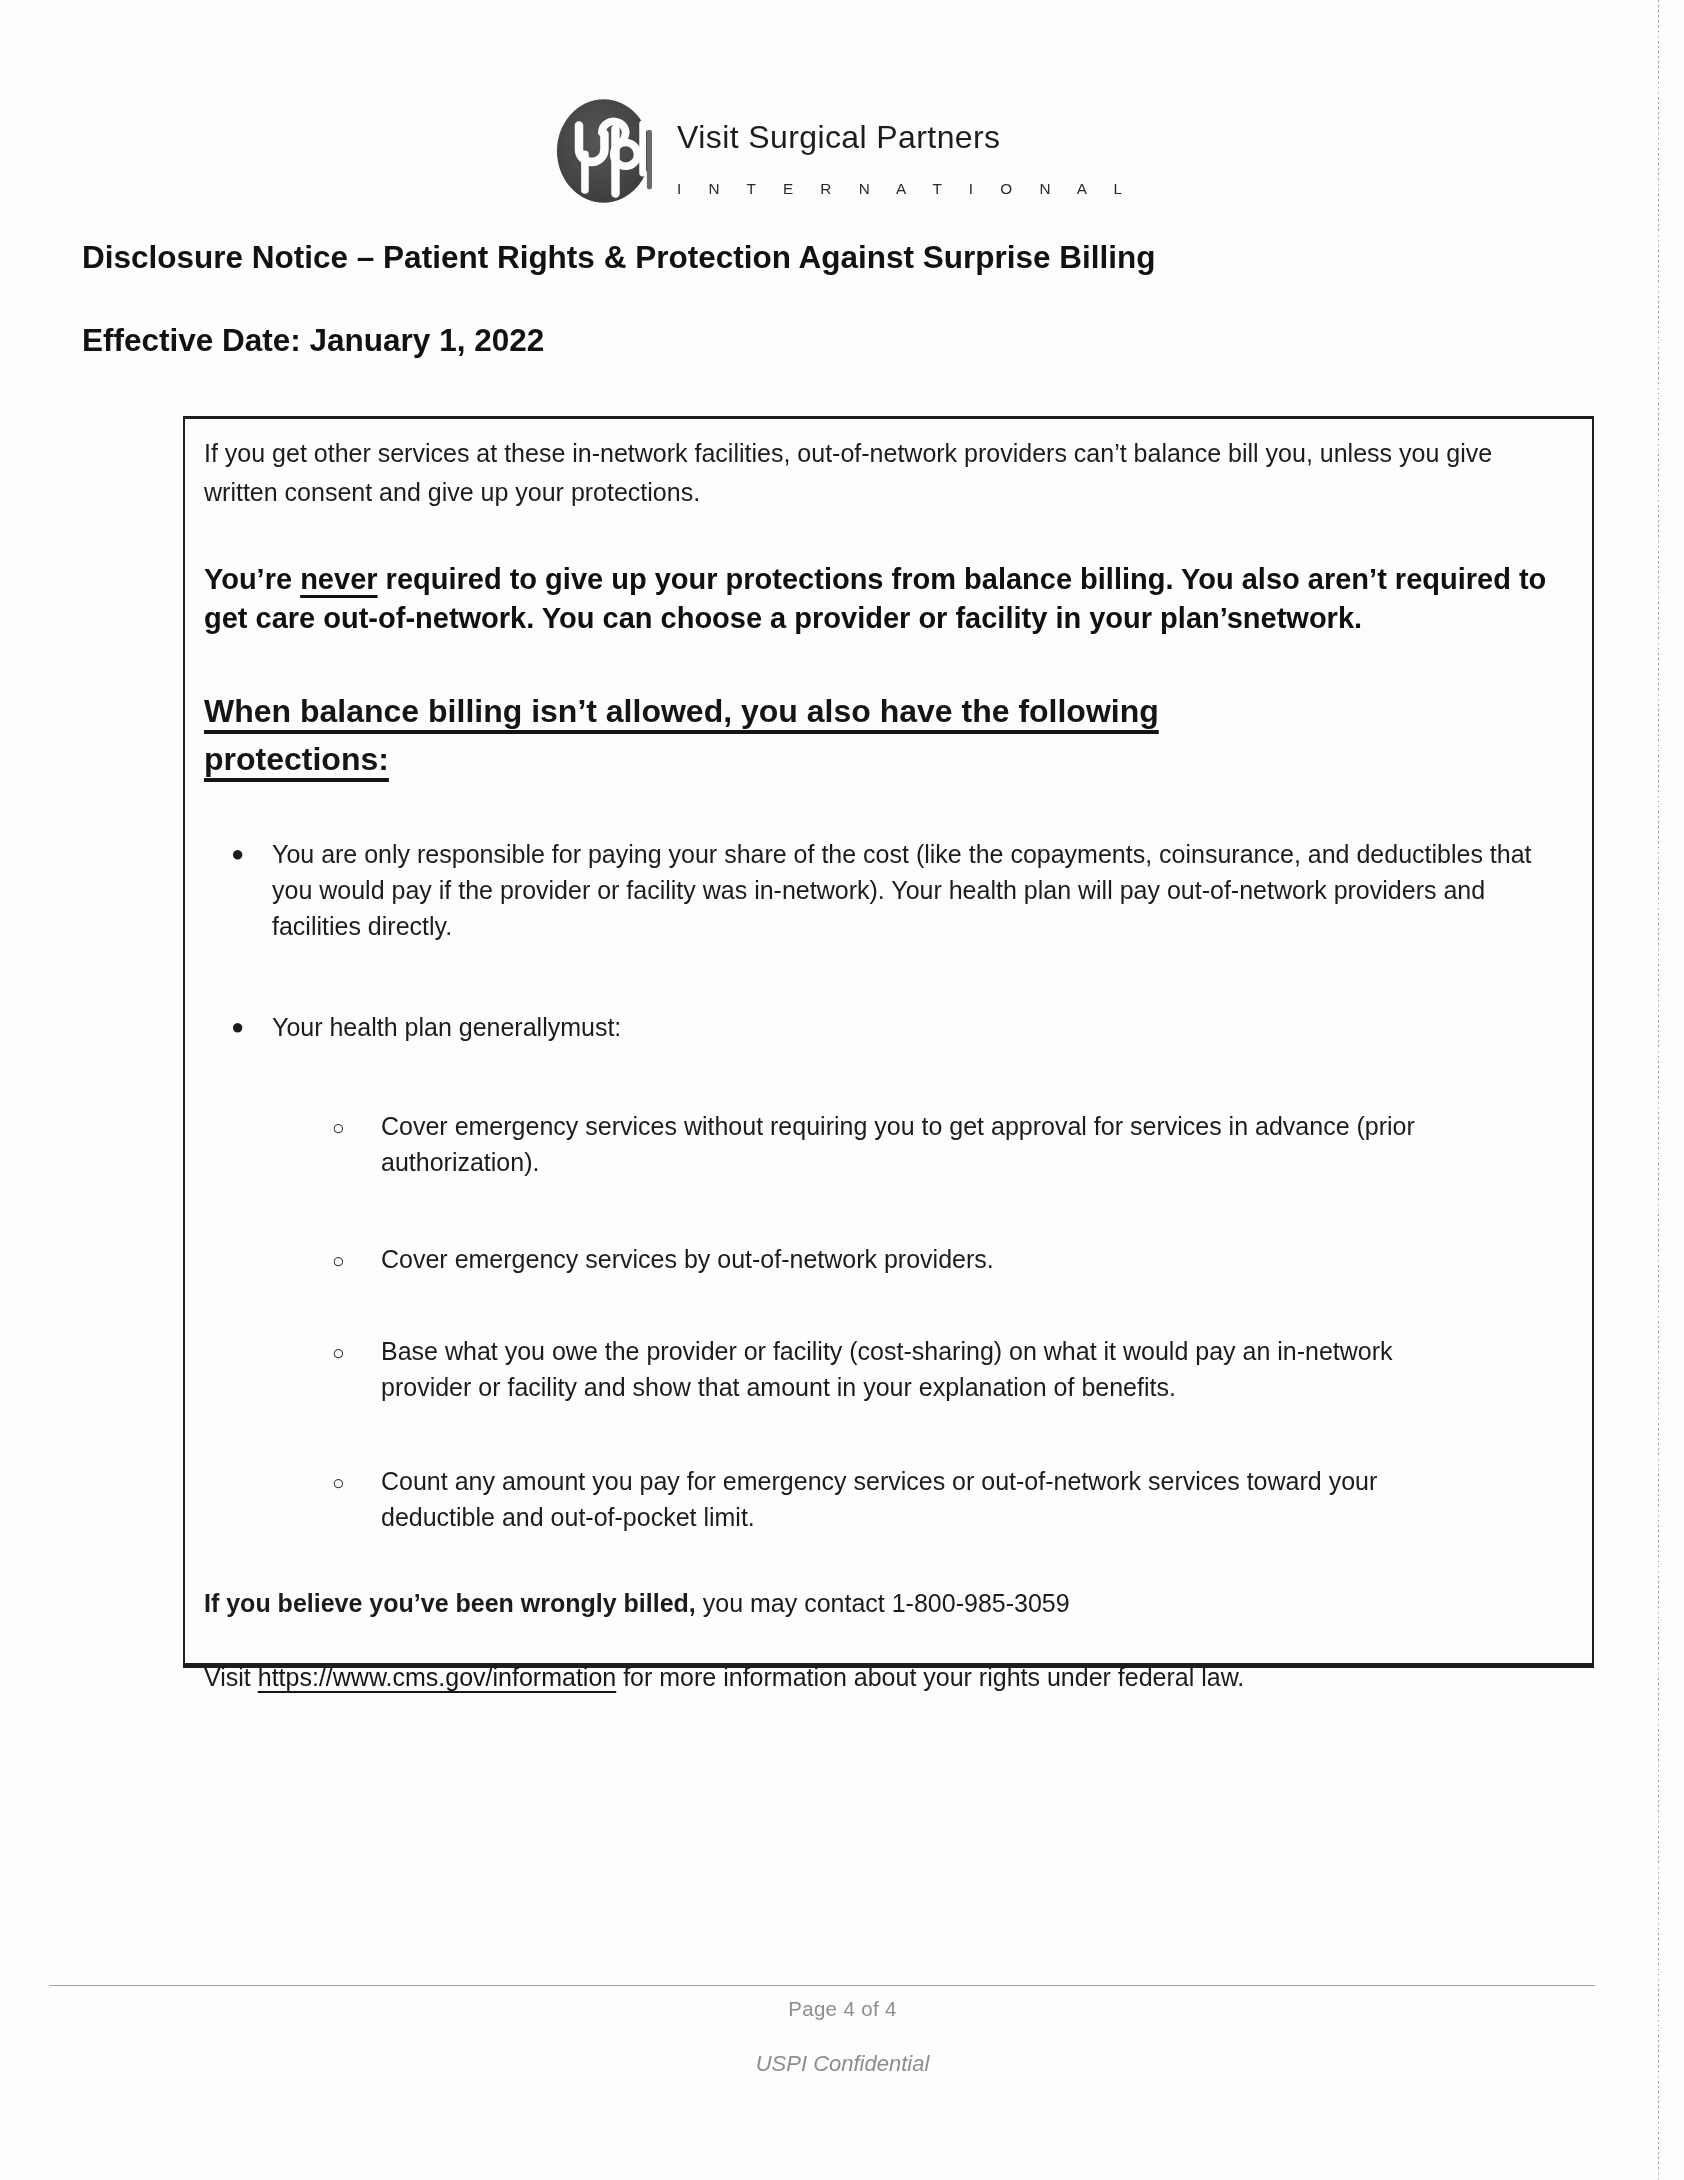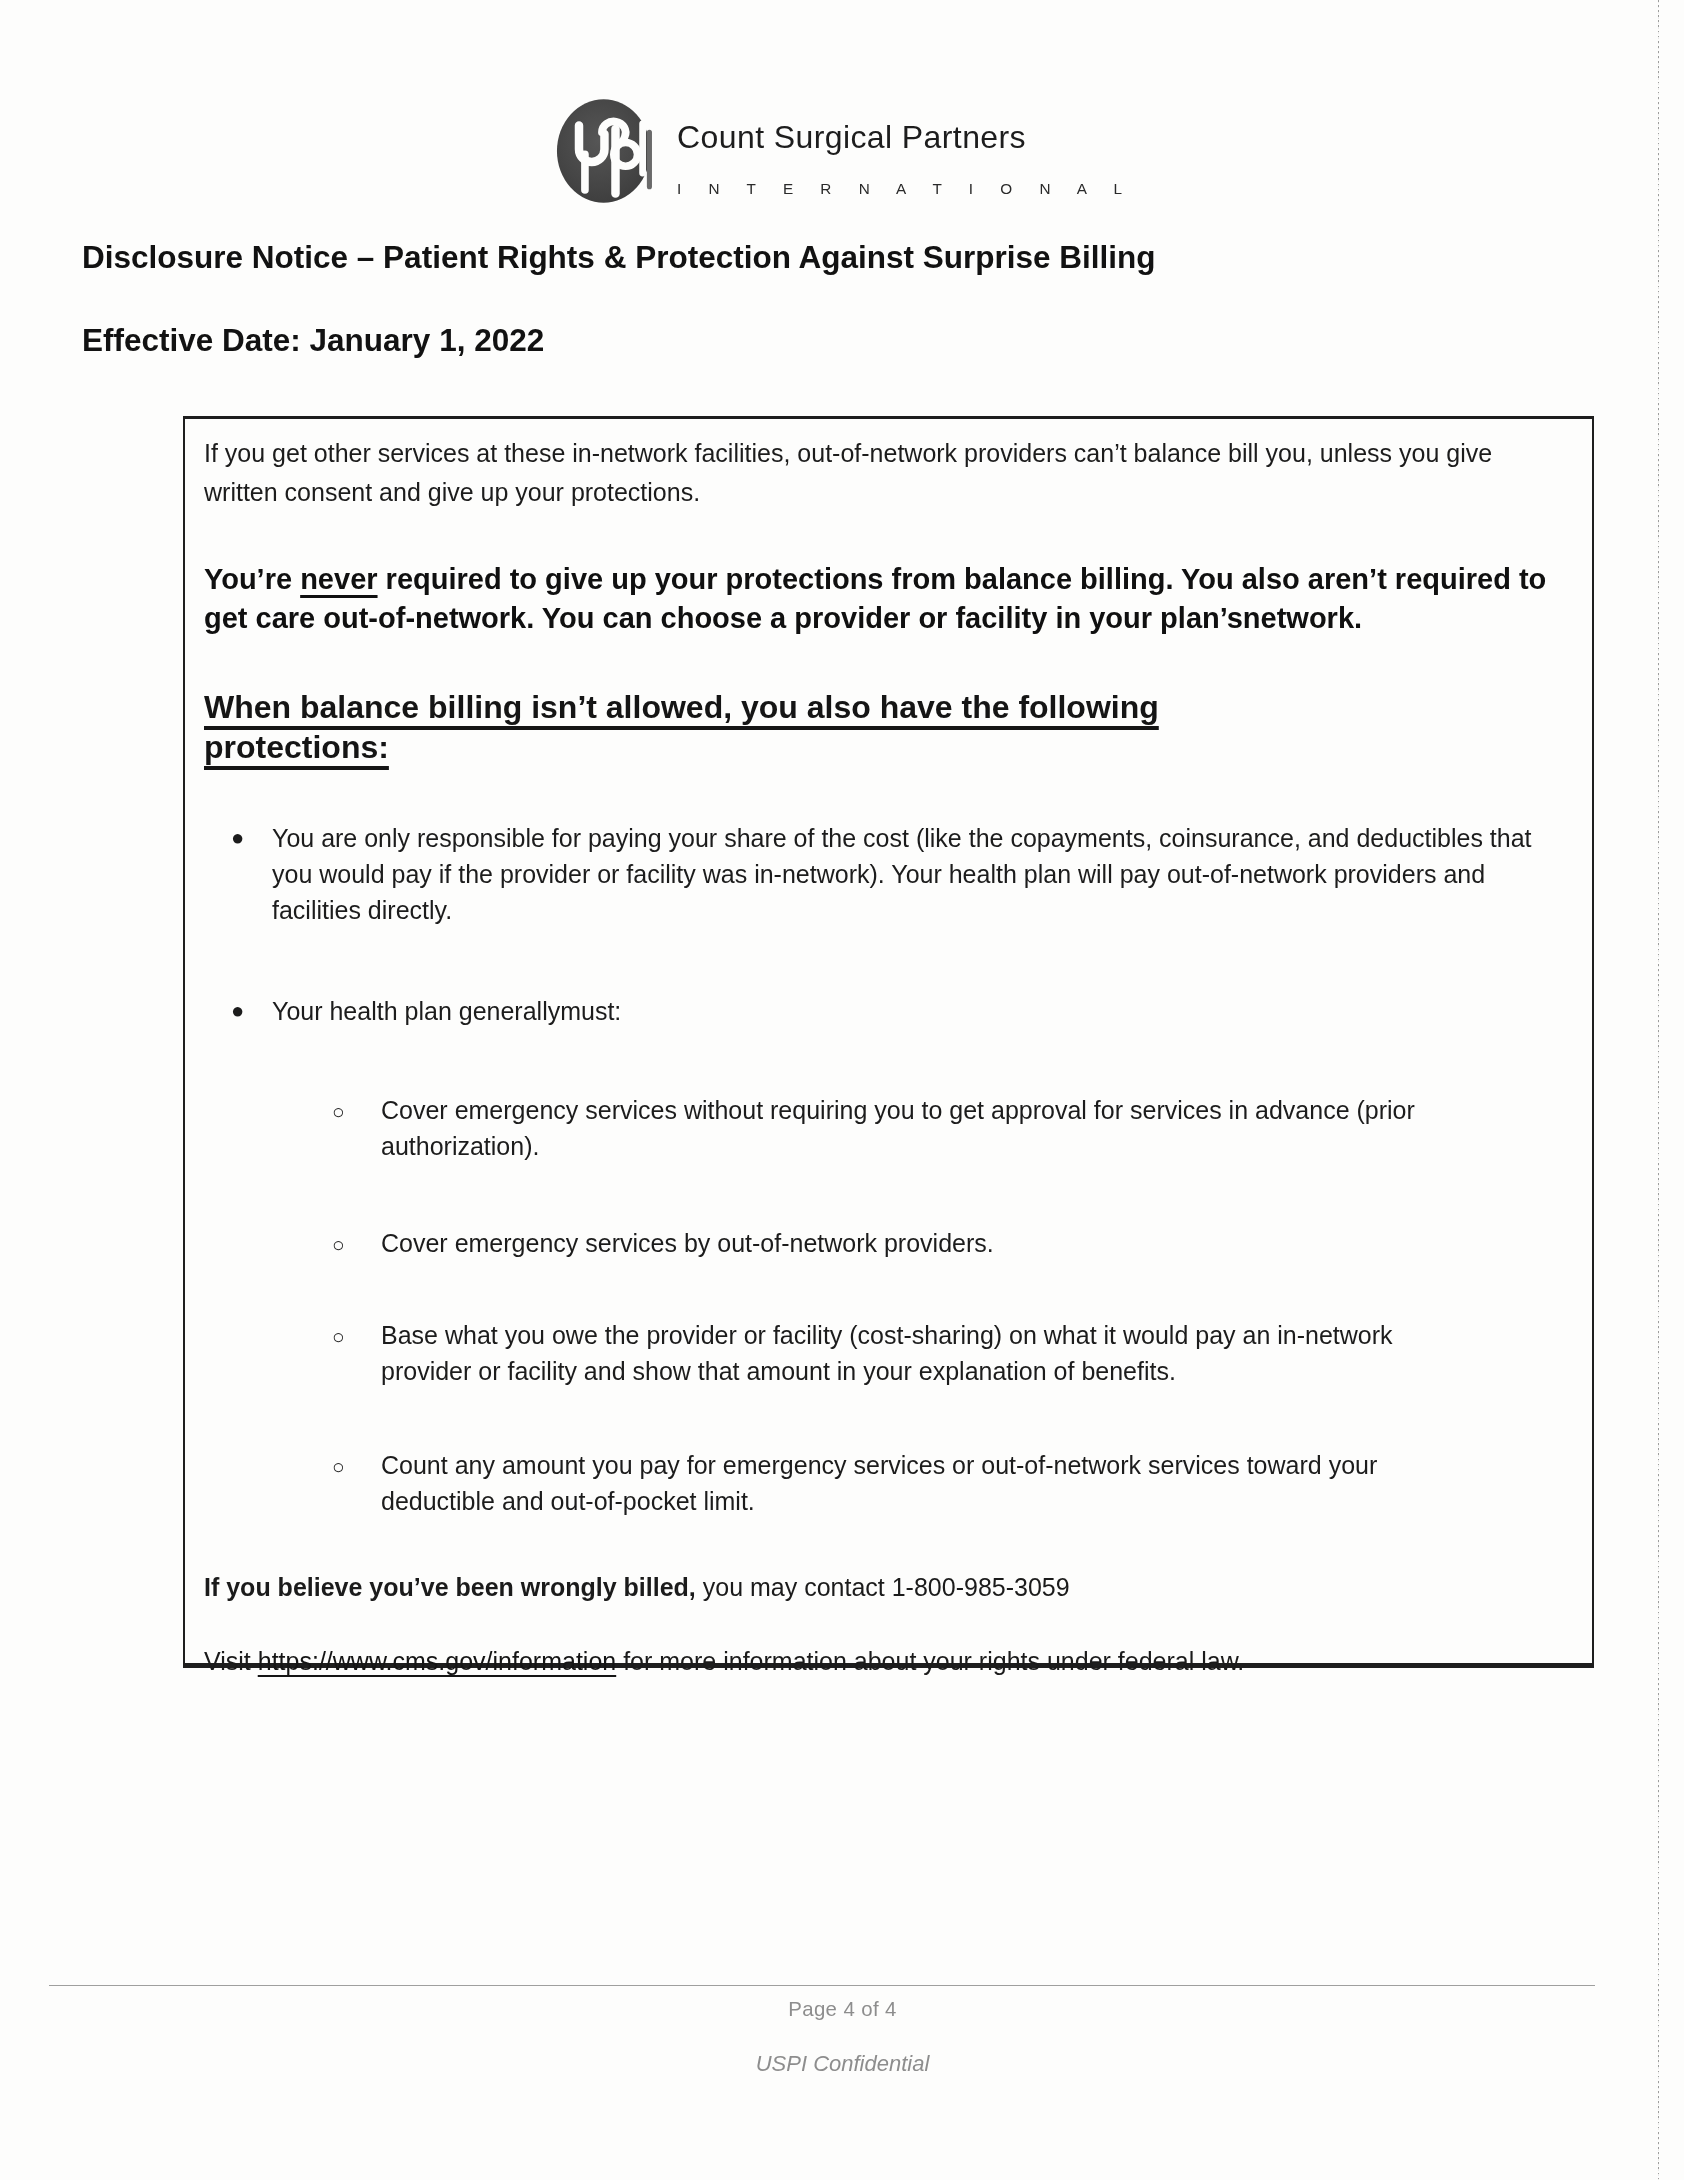--- a/index.html
+++ b/index.html
@@ -98,21 +98,21 @@
     font-size: 29px;
     line-height: 39px;
     font-weight: 700;
     color: #101010;
   }
   .u-never { text-decoration: underline; text-underline-offset: 6px; text-decoration-thickness: 2.6px; }
 
   .nb-heading {
     margin-top: 49px;
     font-size: 32px;
-    line-height: 40px;
+    line-height: 48px;
     font-weight: 700;
     color: #151515;
     max-width: 1124px;
   }
   .nb-heading span {
     text-decoration: underline;
     text-decoration-thickness: 4.3px;
     text-underline-offset: 7.7px;
   }
 
@@ -213,21 +213,21 @@
 
       <path d="M60 44 a14 13 0 1 1 27 5 a13 12 0 0 1 -10 9" fill="none" stroke="#fdfdfc" stroke-width="9" stroke-linecap="round"></path>
 
       <path d="M76 40 V116" fill="none" stroke="#fdfdfc" stroke-width="10" stroke-linecap="round"></path>
       <circle cx="88" cy="70" r="14" fill="none" stroke="#fdfdfc" stroke-width="9"></circle>
 
       <path d="M108 34 V92" fill="none" stroke="#fdfdfc" stroke-width="8" stroke-linecap="round"></path>
       <path d="M116 44 V108" fill="none" stroke="#6a6a6a" stroke-width="6" stroke-linecap="round"></path>
     </svg>
     <div class="logo-text">
-      <div class="logo-name">Count Surgical Partners</div>
+      <div class="logo-name">Visit Surgical Partners</div>
       <div class="logo-sub">I N T E R N A T I O N A L</div>
     </div>
   </div>
 
   <div class="doc-title">Disclosure Notice – Patient Rights &amp; Protection Against Surprise Billing</div>
   <div class="doc-effective">Effective Date: January 1, 2022</div>
 
   <div class="notice-box">
 
     <p class="nb-para">If you get other services at these in-network facilities, out-of-network providers can’t balance bill you, unless you give written consent and give up your protections.</p>

